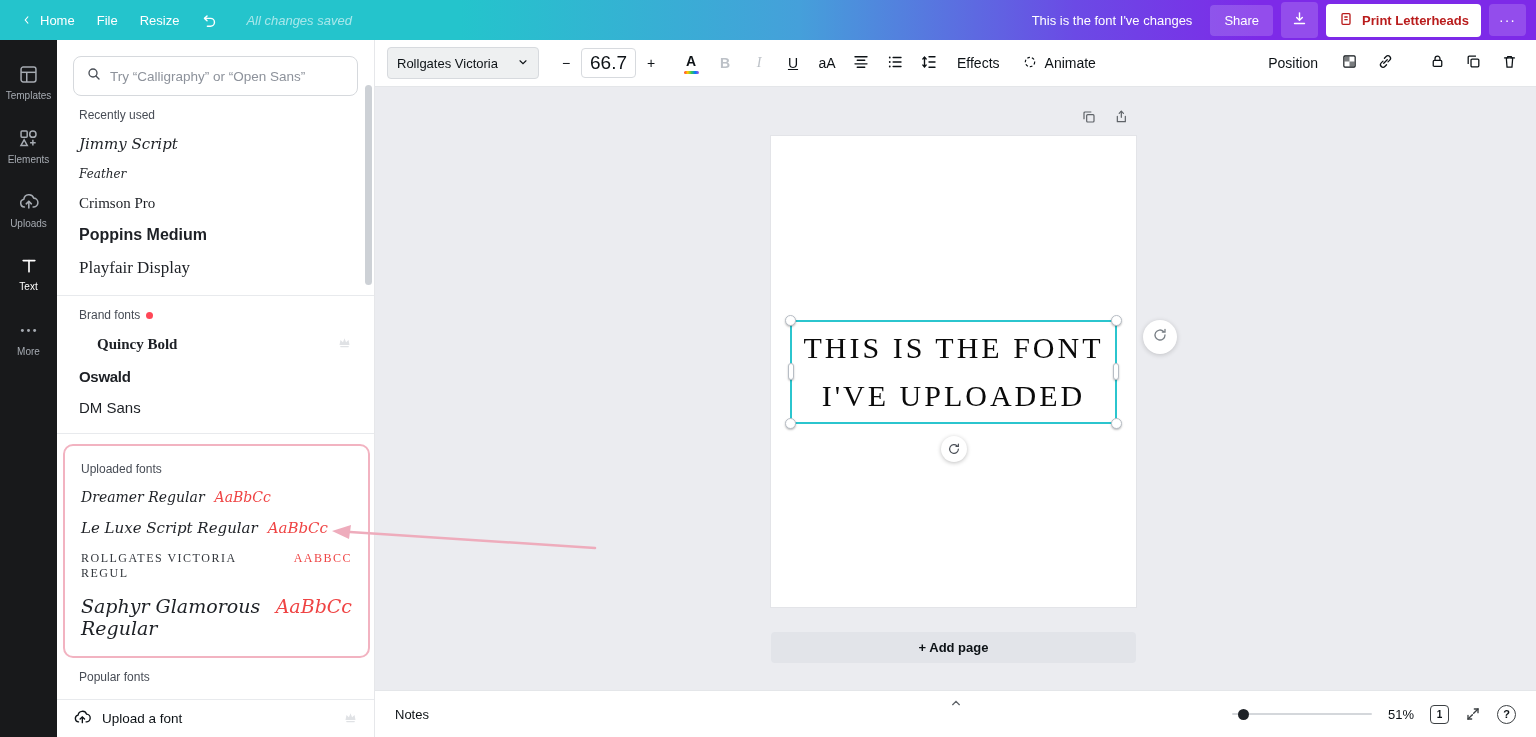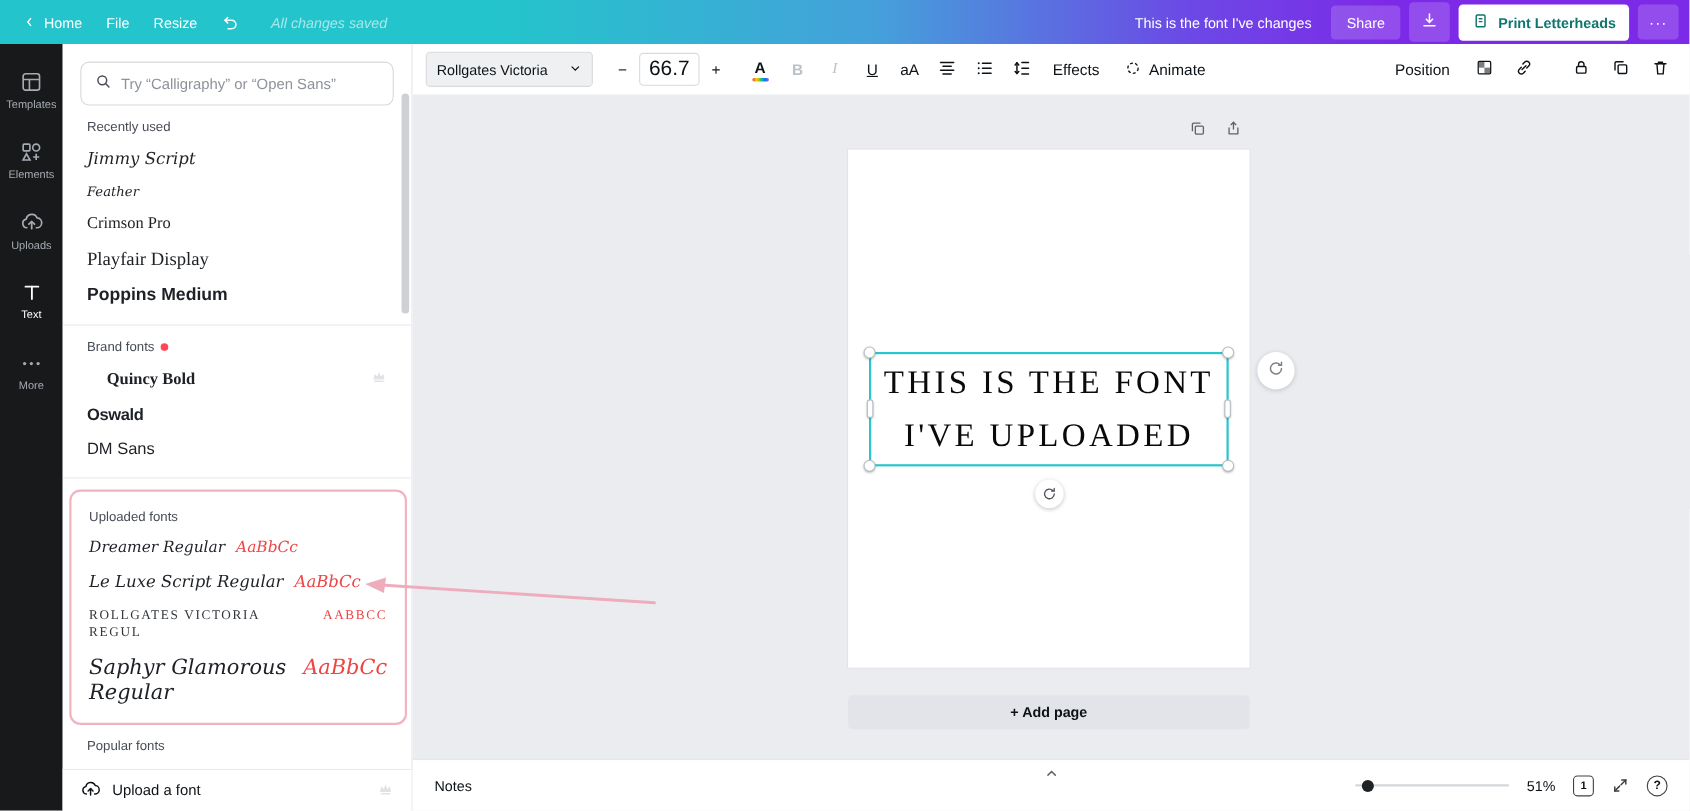--- a/index.html
+++ b/index.html
@@ -11,21 +11,21 @@
   .topbar { position:absolute; top:0; left:0; right:0; height:40px; z-index:10;
     background:linear-gradient(90deg,#24c4cc 0%,#24c4cc 30%,#45a0da 52%,#6b4ae5 70%,#7d2ae8 82%,#7d2ae8 100%);
     display:flex; align-items:center; padding:0 10px; color:#fff; font-size:13px; gap:2px; }
   .tb-item { display:flex; gap:6px; padding:6px 10px; border-radius:4px; cursor:pointer; white-space:nowrap; }
   .tb-item svg { display:block; }
   .saved { opacity:.6; font-style:italic; margin-left:6px; cursor:default; }
   .tb-right { margin-left:auto; display:flex; align-items:center; gap:8px; }
   .doc-title { margin-right:10px; font-size:13px; }
   .btn-purple { background:rgba(255,255,255,.17); border-radius:4px; padding:8px 14px; font-size:13px; cursor:pointer; display:flex; align-items:center; justify-content:center; gap:6px; }
   .btn-icon { padding:8px 10px; }
-  .btn-white { background:#fff; color:#0f766e; border-radius:4px; padding:7px 12px; font-size:13px; font-weight:700; display:flex; align-items:center; gap:8px; cursor:pointer; }
+  .btn-white { background:#fff; color:#b91c1c; border-radius:4px; padding:7px 12px; font-size:13px; font-weight:700; display:flex; align-items:center; gap:8px; cursor:pointer; }
   .btn-more { font-size:14px; letter-spacing:1px; padding:8px 10px; }
 
   
   .rail { position:absolute; top:40px; left:0; bottom:0; width:57px; background:#18191b; display:flex; flex-direction:column; padding-top:10px; }
   .rail-item { height:64px; display:flex; flex-direction:column; align-items:center; justify-content:center; gap:5px; color:#a6abb2; font-size:10px; cursor:pointer; }
   .rail-item.active { color:#ffffff; }
   .rail-item svg { display:block; }
 
   
   .panel { position:absolute; top:40px; left:57px; bottom:0; width:318px; background:#fff; border-right:1px solid #e6e7ea; z-index:5; }
@@ -251,28 +251,28 @@
       <div class="f-item f-script-sm">
           <span class="name-wrap">
             <span>Feather</span>
           </span>
         </div>
       <div class="f-item f-serif">
           <span class="name-wrap">
             <span>Crimson Pro</span>
           </span>
         </div>
+      <div class="f-item f-poppins">
+          <span class="name-wrap">
+            <span>Poppins Medium</span>
+          </span>
+        </div>
       <div class="f-item f-playfair">
           <span class="name-wrap">
             <span>Playfair Display</span>
-          </span>
-        </div>
-      <div class="f-item f-poppins">
-          <span class="name-wrap">
-            <span>Poppins Medium</span>
           </span>
         </div>
 
       <div class="divider"></div>
 
       <div class="sec-title">
         <span>Brand fonts</span>
         <span class="red-dot"></span>
       </div>
       <div class="f-item f-quincy">

